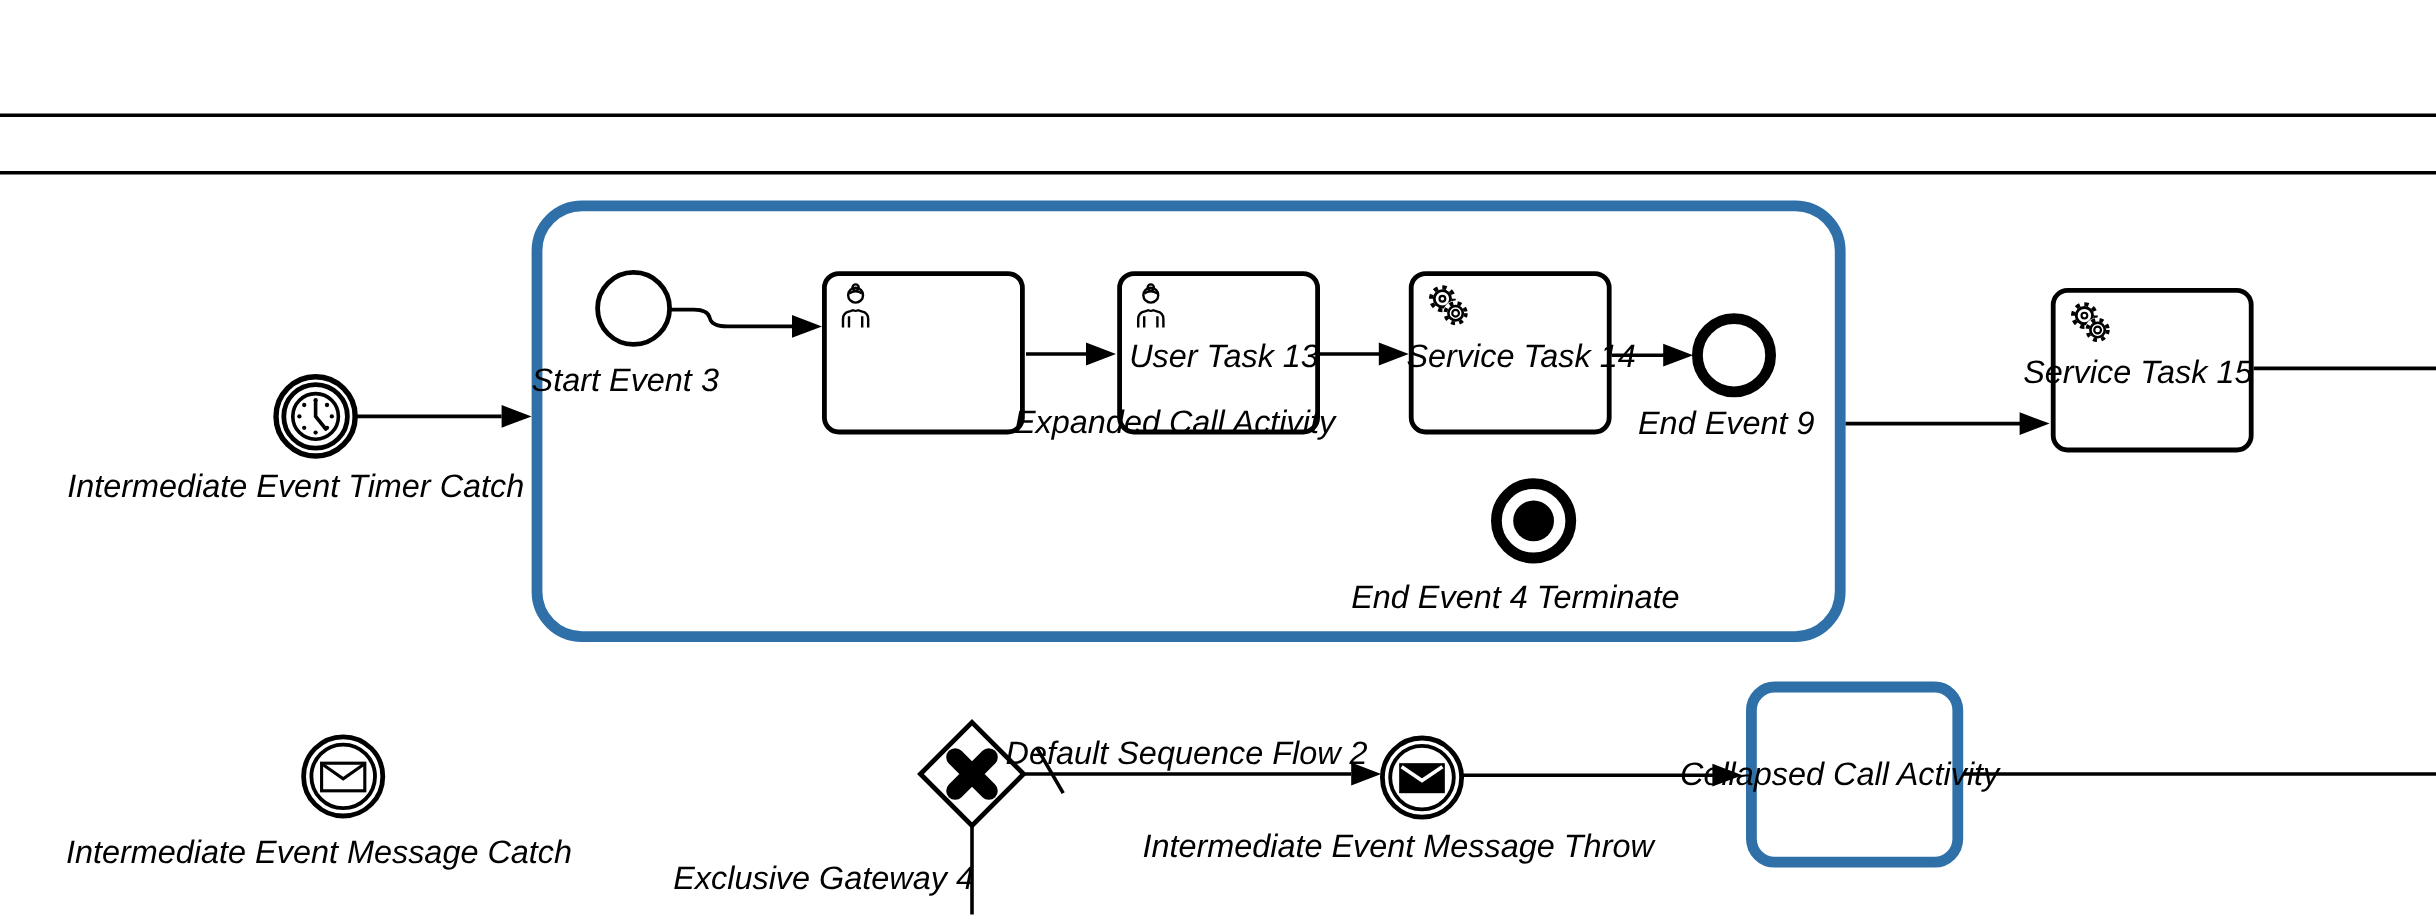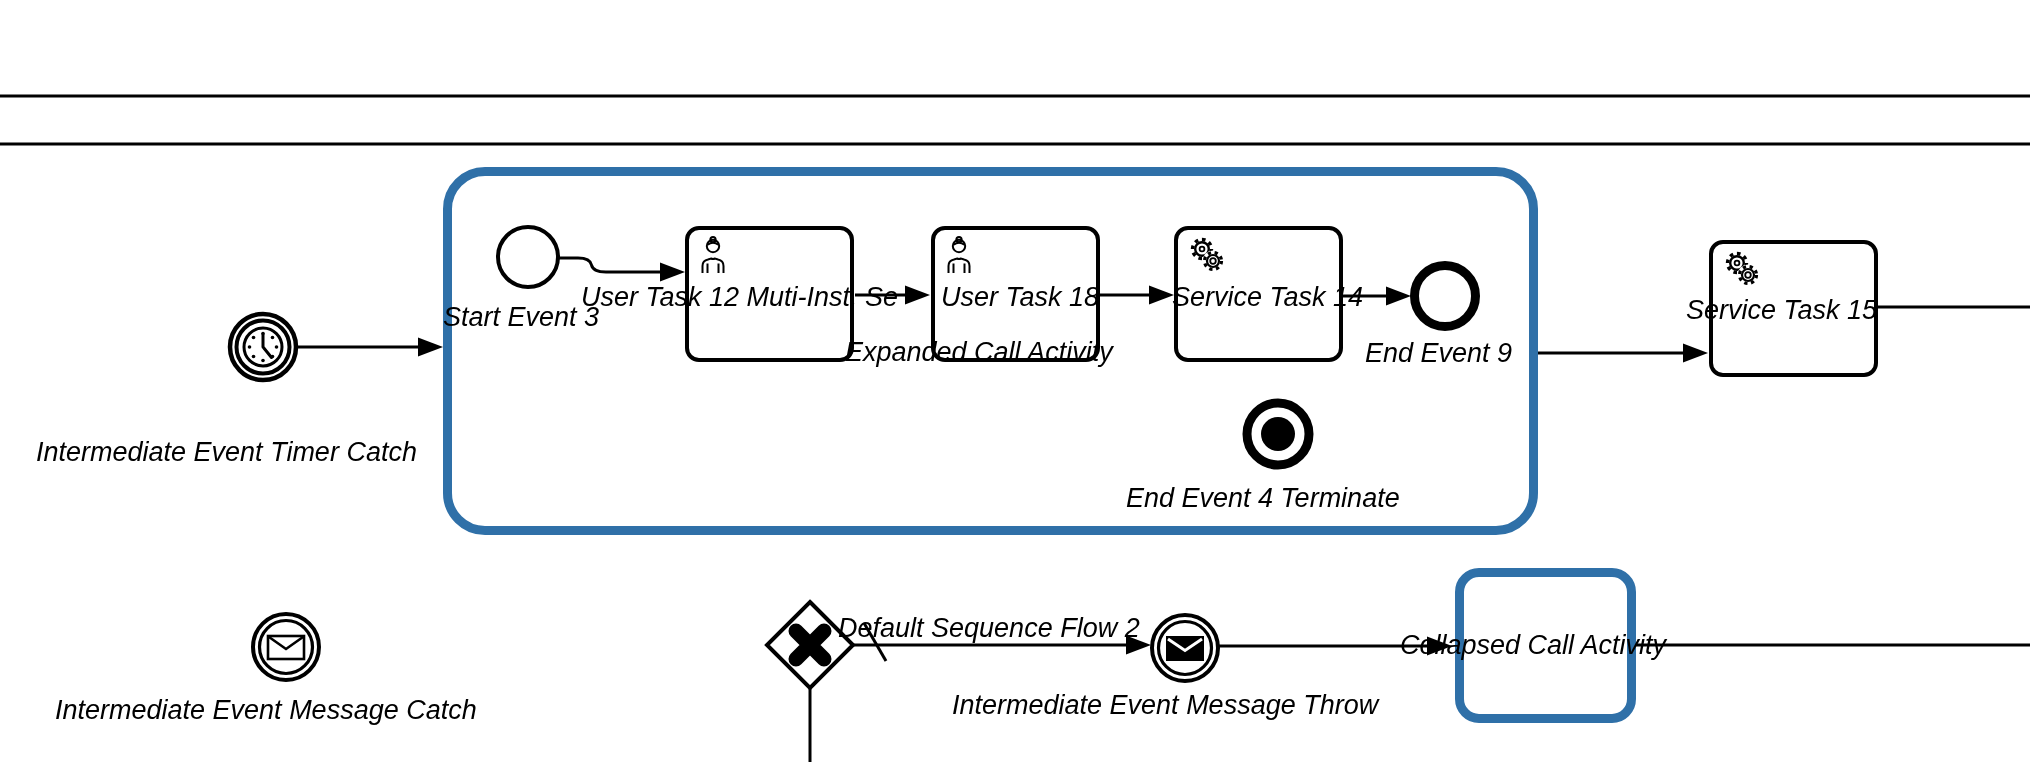--- a/index.html
+++ b/index.html
@@ -131,30 +131,30 @@
     </g>
   </svg>
 
   <svg class="evt" style="left:760px;top:595px;" width="100" height="100" viewBox="0 0 100 100">
     <polygon points="50,7 93,50 50,93 7,50" fill="#fff" stroke="#000" stroke-width="4"></polygon>
     <g>
       <path d="M36,36 L64,64 M64,36 L36,64" stroke="#000" stroke-width="15" stroke-linecap="round"></path>
     </g>
   </svg>
 
-  <div class="lbl" style="left:36px;top:392px;margin-top:47px;">Intermediate Event Timer Catch</div>
+  <div class="lbl" style="left:56px;top:392px;">Intermediate Event Timer Catch</div>
   <div class="lbl" style="left:443px;top:304px;">Start Event 3</div>
-  <div class="lbl" style="left:581px;top:284px;">User Task 12 Muti-Inst. Se</div>
-  <div class="lbl" style="left:941px;top:284px;">User Task 18</div>
+  <div class="lbl" style="left:941px;top:284px;">User Task 13</div>
   <div class="lbl" style="left:1172px;top:284px;">Service Task 14</div>
   <div class="lbl" style="left:1365px;top:340px;">End Event 9</div>
   <div class="lbl" style="left:845px;top:339px;">Expanded Call Activity</div>
   <div class="lbl" style="left:1126px;top:485px;">End Event 4 Terminate</div>
   <div class="lbl" style="left:1686px;top:297px;text-align:center;">Service Task 15</div>
   <div class="lbl" style="left:55px;top:697px;">Intermediate Event Message Catch</div>
+  <div class="lbl" style="left:561px;top:719px;">Exclusive Gateway 4</div>
   <div class="lbl" style="left:838px;top:615px;">Default Sequence Flow 2</div>
   <div class="lbl" style="left:952px;top:692px;">Intermediate Event Message Throw</div>
   <div class="lbl" style="left:1400px;top:632px;">Collapsed Call Activity</div>
 
   <svg class="flows" width="2030" height="766" viewBox="0 0 2030 766">
     <g stroke="#000" stroke-width="3" fill="none">
       <path d="M0,96 H2030"></path>
       <path d="M0,144 H2030"></path>
     </g>
 

